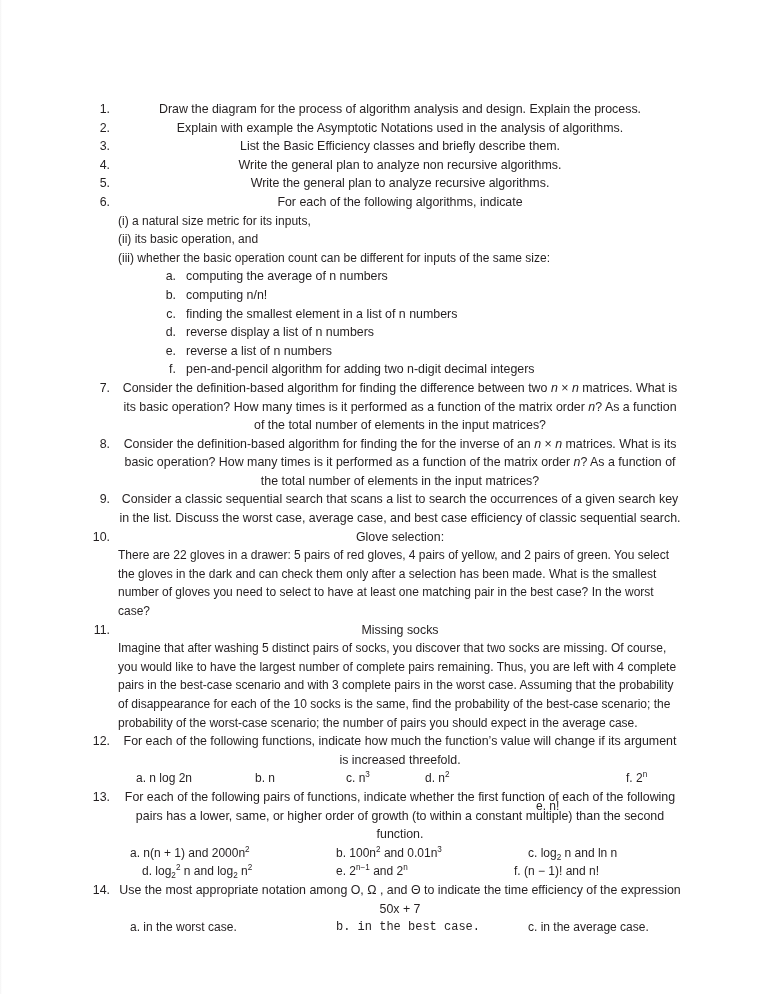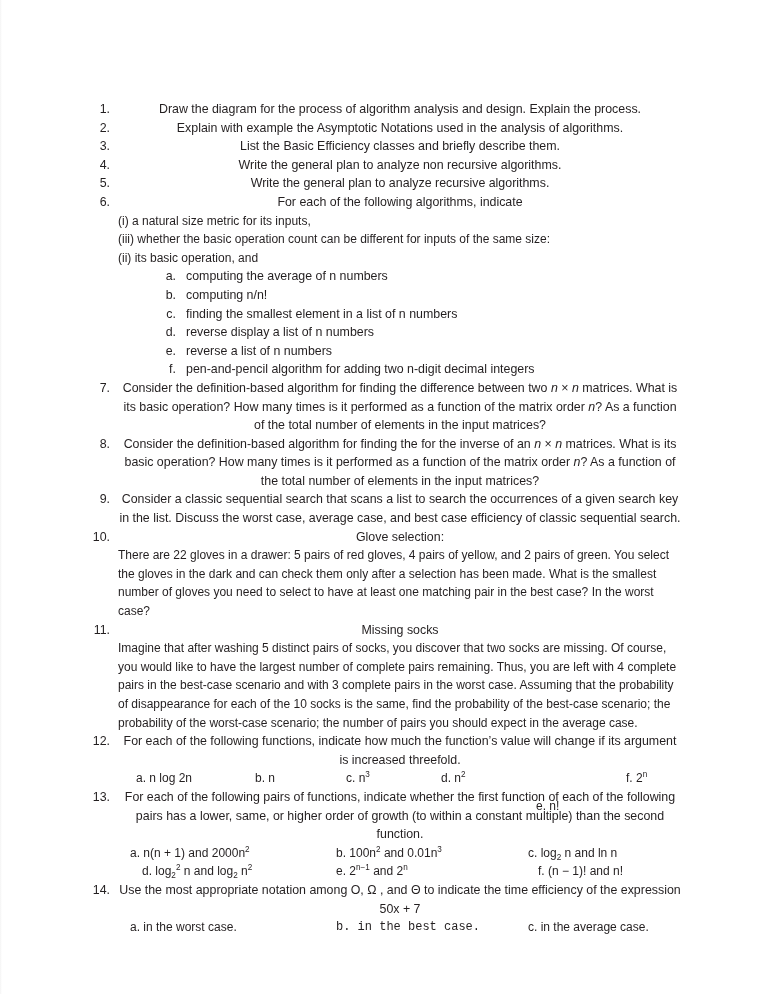--- a/index.html
+++ b/index.html
@@ -126,22 +126,22 @@
         <span class="qtext">Write the general plan to analyze non recursive algorithms.</span>
       </li>
       <li class="qitem">
         <span class="marker">5.</span>
         <span class="qtext">Write the general plan to analyze recursive algorithms.</span>
       </li>
       <li class="qitem">
         <span class="marker">6.</span>
         <span class="qtext">For each of the following algorithms, indicate</span>
         <span class="subline">(i) a natural size metric for its inputs,</span>
+        <span class="subline">(ii) its basic operation, and</span>
         <span class="subline">(iii) whether the basic operation count can be different for inputs of the same size:</span>
-        <span class="subline">(ii) its basic operation, and</span>
         <ul class="sublist">
           <li><span class="sub-marker">a.</span><span>computing the average of n numbers</span></li>
           <li><span class="sub-marker">b.</span><span>computing n/n!</span></li>
           <li><span class="sub-marker">c.</span><span>finding the smallest element in a list of n numbers</span></li>
           <li><span class="sub-marker">d.</span><span>reverse display a list of n numbers</span></li>
           <li><span class="sub-marker">e.</span><span>reverse a list of n numbers</span></li>
           <li><span class="sub-marker">f.</span><span>pen-and-pencil algorithm for adding two n-digit decimal integers</span></li>
         </ul>
       </li>
       <li class="qitem">
@@ -166,37 +166,37 @@
         <span class="qtext">Missing socks</span>
         <span class="subline">Imagine that after washing 5 distinct pairs of socks, you discover that two socks are missing. Of course, you would like to have the largest number of complete pairs remaining. Thus, you are left with 4 complete pairs in the best-case scenario and with 3 complete pairs in the worst case. Assuming that the probability of disappearance for each of the 10 socks is the same, find the probability of the best-case scenario; the probability of the worst-case scenario; the number of pairs you should expect in the average case.</span>
       </li>
       <li class="qitem">
         <span class="marker">12.</span>
         <span class="qtext">For each of the following functions, indicate how much the function’s value will change if its argument is increased threefold.</span>
         <div class="optrow">
           <span class="opt" style="left: 18px;">a. n log 2n</span>
           <span class="opt" style="left: 137px;">b. n</span>
           <span class="opt" style="left: 228px;">c. n<sup>3</sup></span>
-          <span class="opt" style="left: 323px;">d. n<sup>2</sup></span>
+          <span class="opt" style="left: 307px;">d. n<sup>2</sup></span>
           <span class="opt" style="left: 418px; margin-top: 28px;">e. n!</span>
           <span class="opt" style="left: 508px;">f. 2<sup>n</sup></span>
         </div>
       </li>
       <li class="qitem">
         <span class="marker">13.</span>
         <span class="qtext">For each of the following pairs of functions, indicate whether the first function of each of the following pairs has a lower, same, or higher order of growth (to within a constant multiple) than the second function.</span>
         <div class="optrow">
           <span class="opt" style="left: 12px;">a. n(n + 1) and 2000n<sup>2</sup></span>
           <span class="opt" style="left: 218px;">b. 100n<sup>2</sup> and 0.01n<sup>3</sup></span>
           <span class="opt" style="left: 410px;">c. log<sub>2</sub> n and ln n</span>
         </div>
         <div class="optrow">
           <span class="opt" style="left: 24px;">d. log<sub>2</sub><sup>2</sup> n and log<sub>2</sub> n<sup>2</sup></span>
           <span class="opt" style="left: 218px;">e. 2<sup>n−1</sup> and 2<sup>n</sup></span>
-          <span class="opt" style="left: 420px;">f. (n − 1)! and n!</span>
+          <span class="opt" style="left: 396px;">f. (n − 1)! and n!</span>
         </div>
       </li>
       <li class="qitem">
         <span class="marker">14.</span>
         <span class="qtext">Use the most appropriate notation among O, Ω , and Θ to indicate the time efficiency of the expression 50x + 7</span>
         <div class="optrow">
           <span class="opt" style="left: 12px;">a. in the worst case.</span>
           <span class="opt" style="left: 218px; font-family: Liberation Mono, monospace;">b. in the best case.</span>
           <span class="opt" style="left: 410px;">c. in the average case.</span>
         </div>

